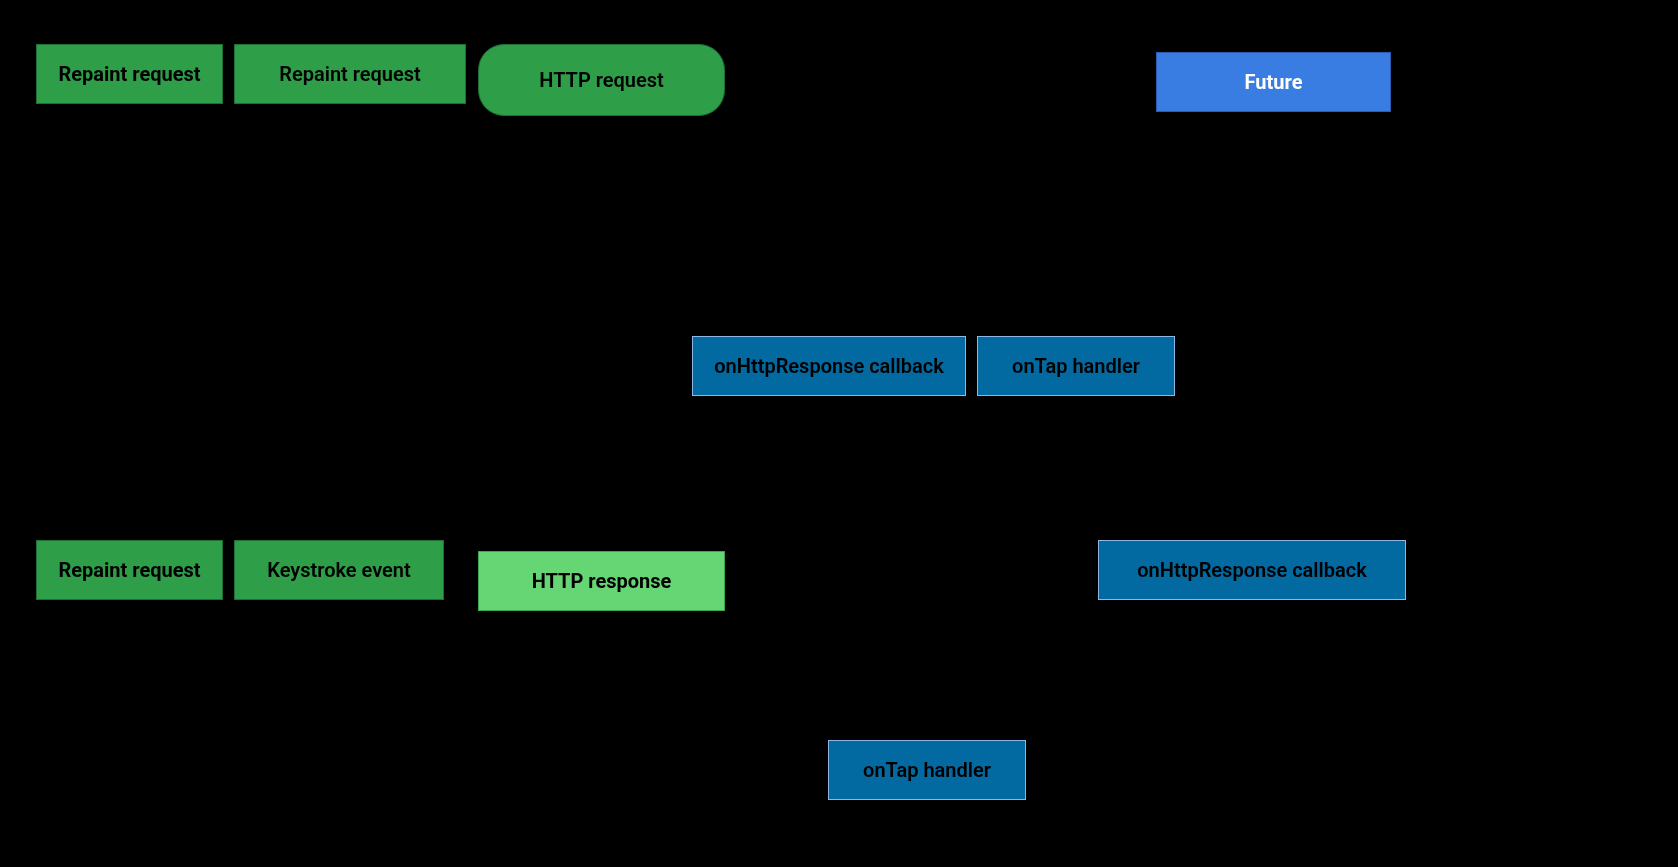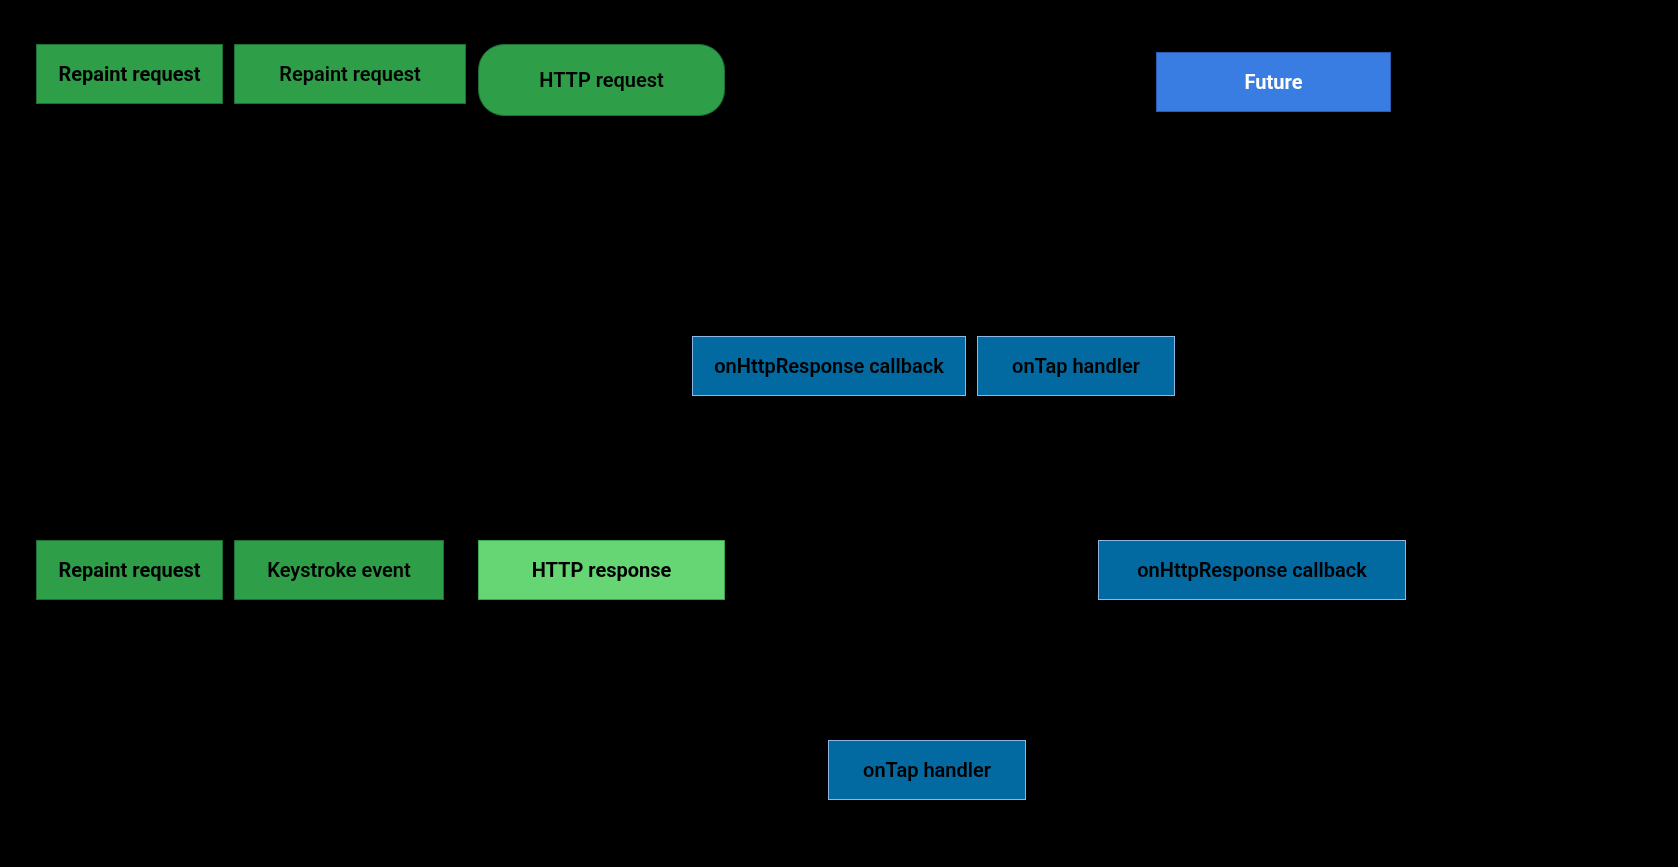--- a/index.html
+++ b/index.html
@@ -28,20 +28,21 @@
   }
   .green {
     background: #2e9e48;
     color: #000;
     border: 1px solid #1f6e33;
   }
   .lightgreen {
     background: #66d674;
     color: #000;
     border: 1px solid #3aa74c;
+    margin-top: 11px;
   }
   .lightblue {
     background: #0369a1;
     color: #000;
     border: 1px solid #8eb6e4;
   }
   .blue {
     background: #3a7de2;
     color: #fff;
     border: 1px solid #2a5db0;

